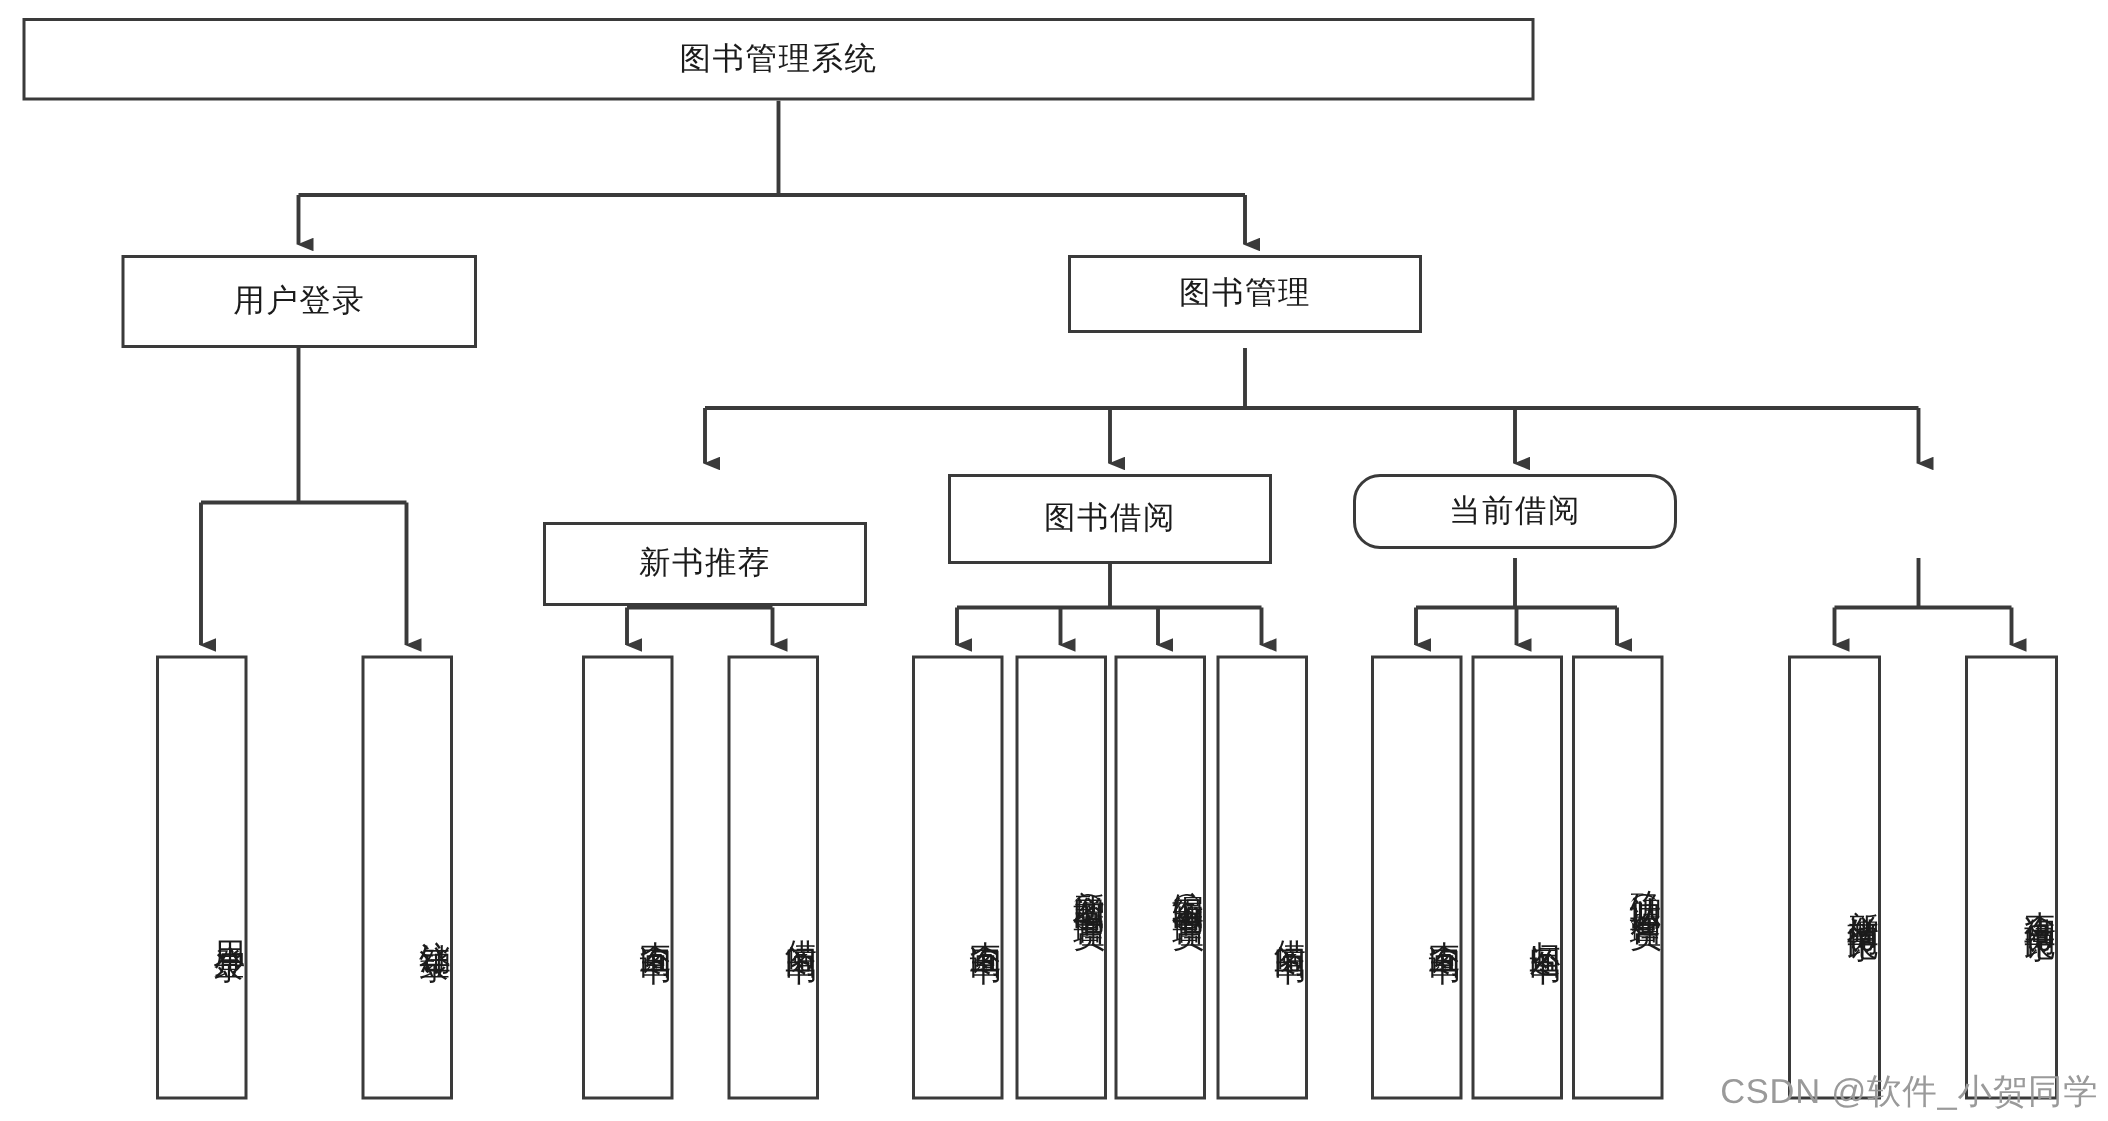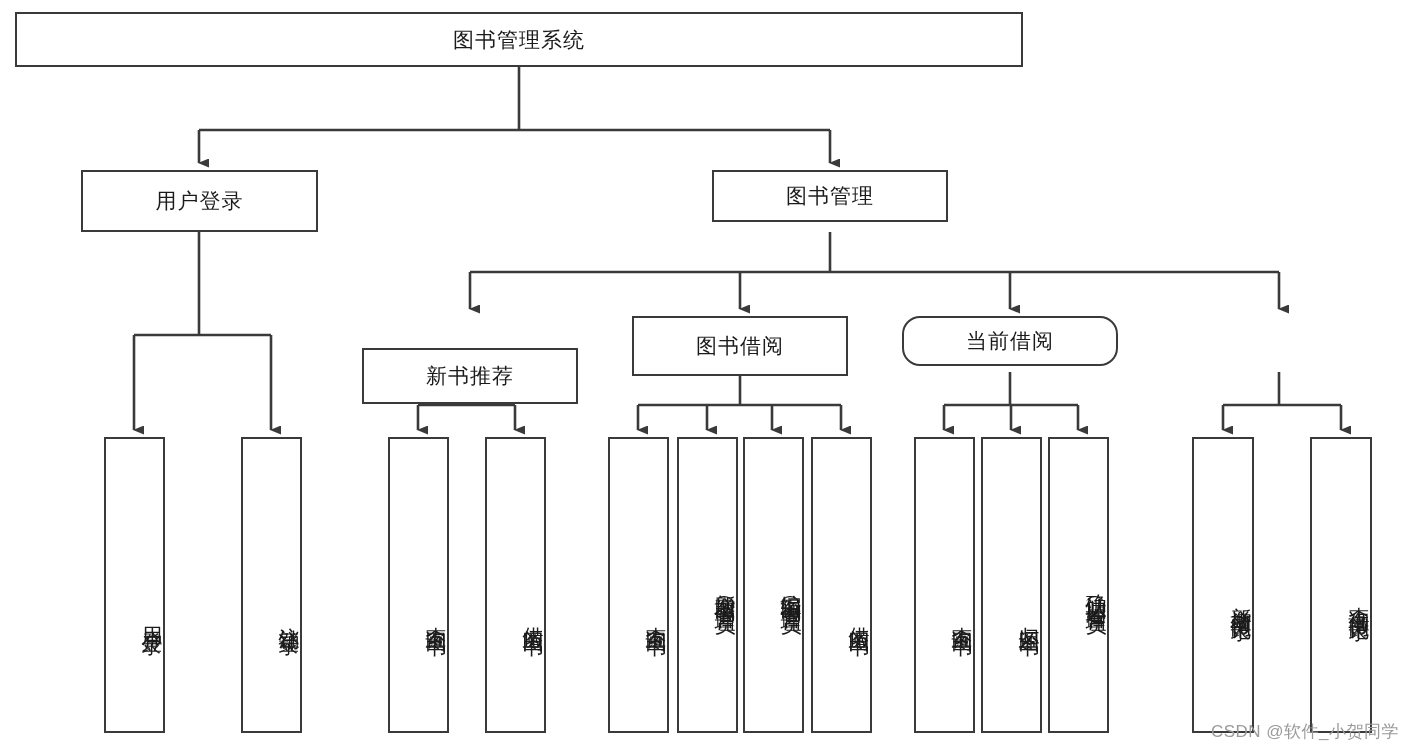--- a/index.html
+++ b/index.html
@@ -57,21 +57,21 @@
   .node.v.pad-mid {
     padding-top: 28px;
   }
   .node-label {
     display: block;
   }
   #watermark {
     position: absolute;
     right: 6px;
     bottom: 4px;
-    font-size: 17px;
+    font-size: 23px;
     color: #9a9a9a;
     z-index: 5;
     white-space: nowrap;
     letter-spacing: 0.5px;
   }
 </style>
 </head>
 <body>
 
 <div id="canvas">

